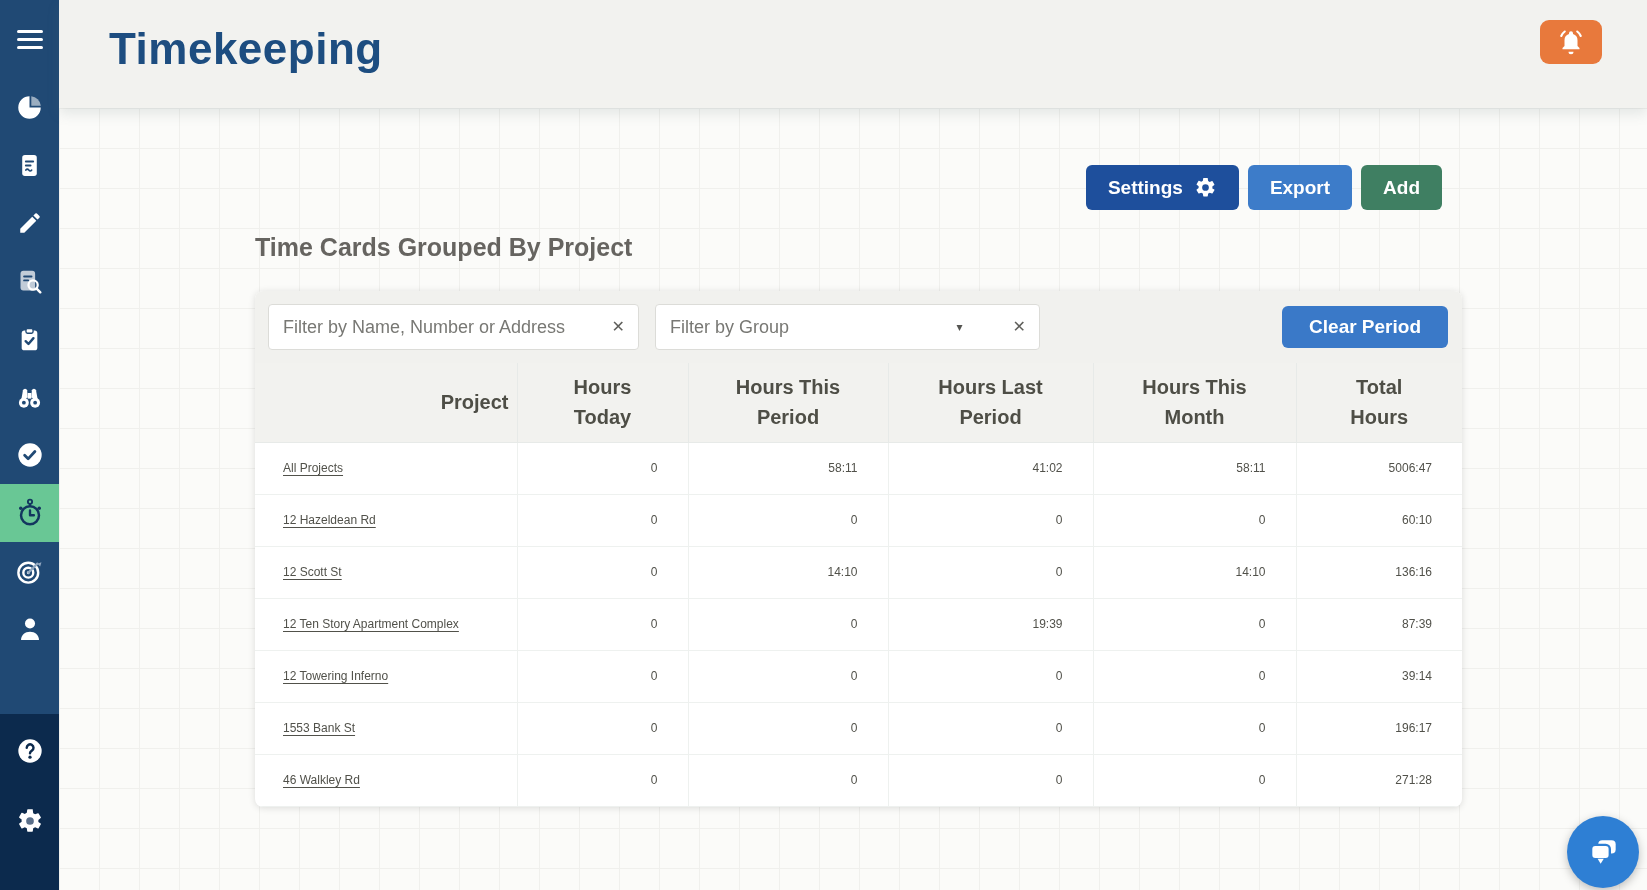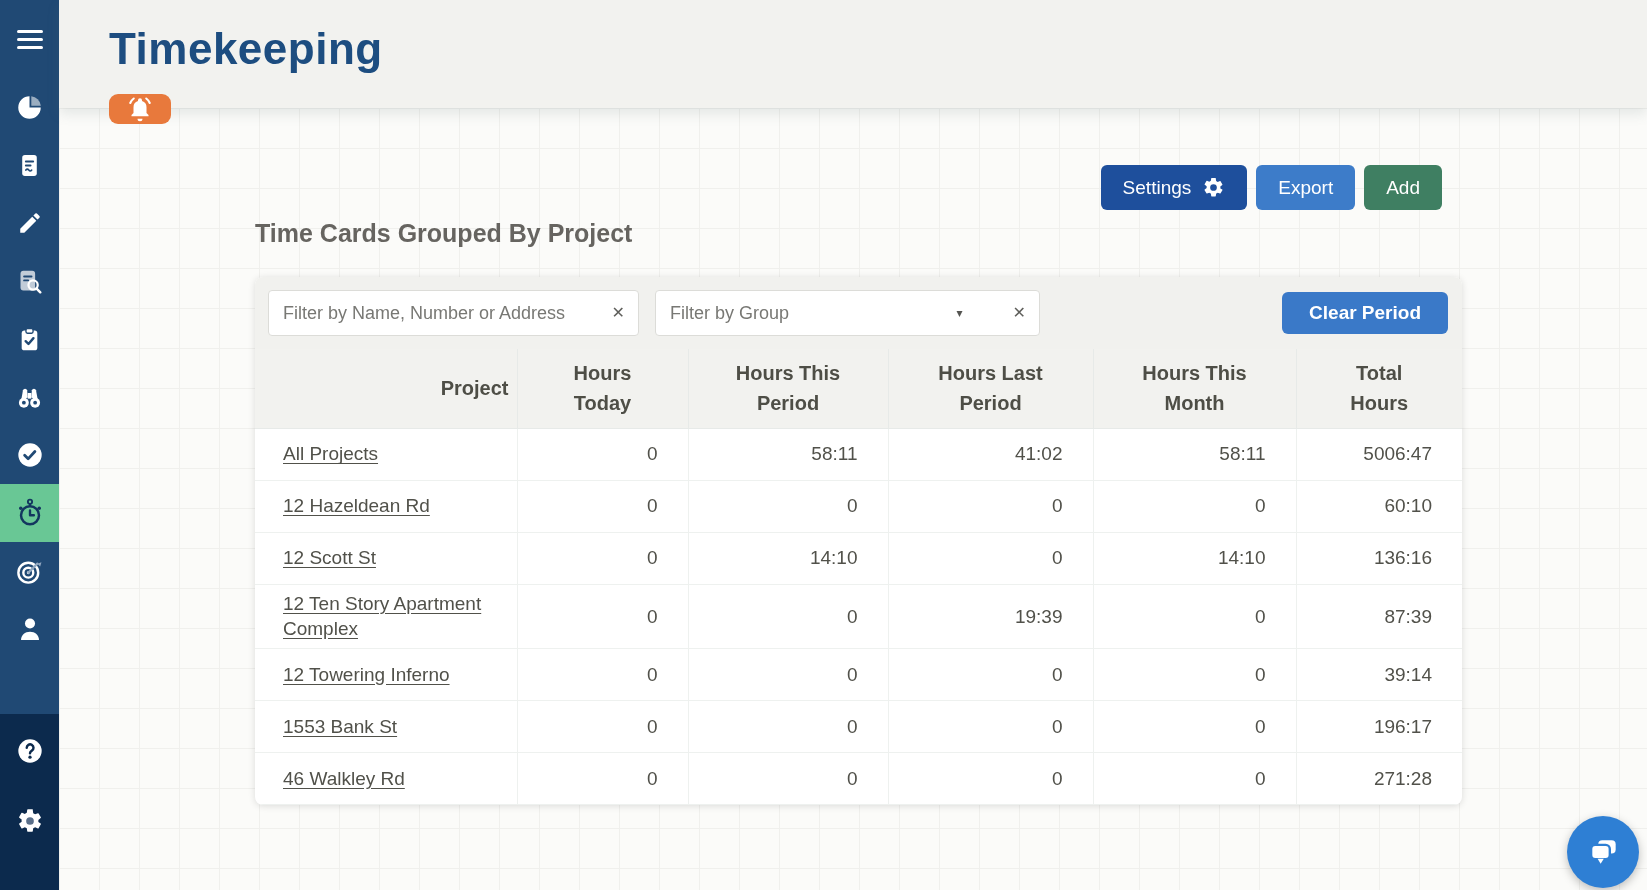--- a/index.html
+++ b/index.html
@@ -32,21 +32,21 @@
   .sidebar-bottom .nav-item + .nav-item { margin-top:12px; }
 
   
   .main { flex:1; display:flex; flex-direction:column; min-width:0; }
 
   .topbar {
     height:108px; background:#f2f2ef; flex-shrink:0;
     display:flex; align-items:center; justify-content:space-between;
     padding:0 45px 0 50px;
     box-shadow:0 6px 12px rgba(90,115,115,0.14);
-    position:relative; z-index:10;flex-direction:column;
+    position:relative; z-index:10;
   }
   .brand {
     font-size:44px; font-weight:800; color:#1d4d80; letter-spacing:0.5px;
     align-self:flex-start; margin-top:24px;
   }
   .bell-btn {
     width:62px; height:44px; border:none; border-radius:9px;
     background:#e8793c; cursor:pointer;
     display:flex; align-items:center; justify-content:center;
     align-self:flex-start; margin-top:20px;
@@ -62,29 +62,29 @@
     overflow:hidden;
   }
   .container { width:1207px; margin-left:196px; }
 
   .toolbar {
     display:flex; justify-content:flex-end; gap:9px;
     margin-top:57px; padding-right:20px;
   }
   .btn {
     height:45px; border:none; border-radius:6px; cursor:pointer;
-    color:#fff; font-family:inherit; font-size:19px; font-weight:400;
+    color:#fff; font-family:inherit; font-size:19px; font-weight:700;
     padding:0 22px; display:flex; align-items:center; gap:11px;
   }
   .btn-settings { background:#1e4f9c; }
   .btn-export   { background:#3d7cc9; }
   .btn-add      { background:#3f7f62; }
 
   .page-title {
-    margin-top:9px; font-size:25px; font-weight:700; color:#666460;
+    margin-top:23px; font-size:25px; font-weight:700; color:#666460;
   }
 
   .card {
     margin-top:29px; background:#fff; border-radius:8px;
     box-shadow:0 1px 7px rgba(0,0,0,0.13);
     overflow:hidden;
   }
   .filter-bar {
     background:#f1f1ee; padding:13px 14px 13px 13px;
     display:flex; align-items:center;
@@ -112,21 +112,21 @@
   table { width:100%; border-collapse:collapse; table-layout:fixed; }
   thead th {
     background:#f2f2ef; color:#4e4e46; font-size:20px; font-weight:700;
     padding:9px 8px; vertical-align:middle; text-align:center;
     border:1px solid #e7eae8; border-top:none; line-height:1.52; height:57px;
   }
   thead th:first-child { text-align:right; padding-left:28px; border-left:none; }
   thead th:last-child { border-right:none; }
   thead .l2 { display:block; }
   tbody td {
-    color:#51514a; font-size:19px; height:52px;
+    color:#51514a; font-size:12px; height:52px;
     border:1px solid #eef1ef; text-align:right; padding:6px 30px 6px 8px;
     line-height:1.35;
     margin-left:16px;
   }
   tbody td:first-child { text-align:left; padding-left:28px; padding-right:10px; border-left:none; }
   tbody td:last-child { border-right:none; }
   tbody tr:first-child td { border-top:none; }
   a.project-link { color:#51514a; text-decoration:underline; text-underline-offset:3px; cursor:pointer; }
 
   

